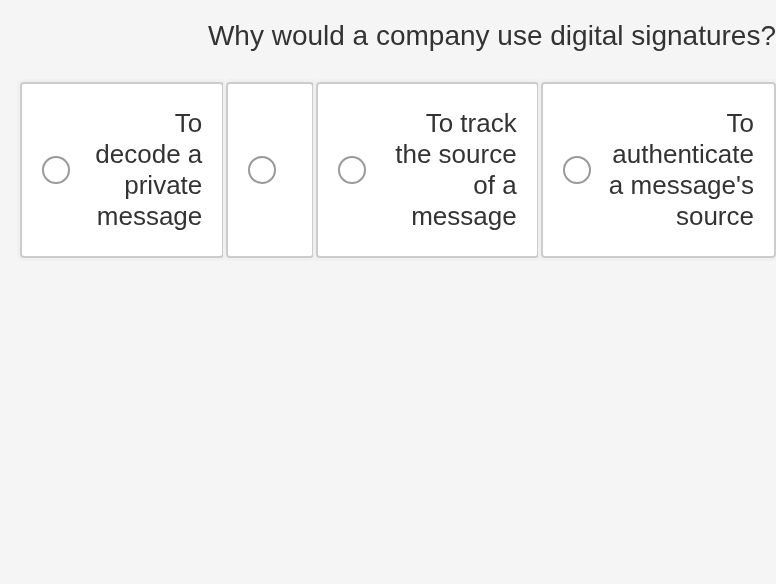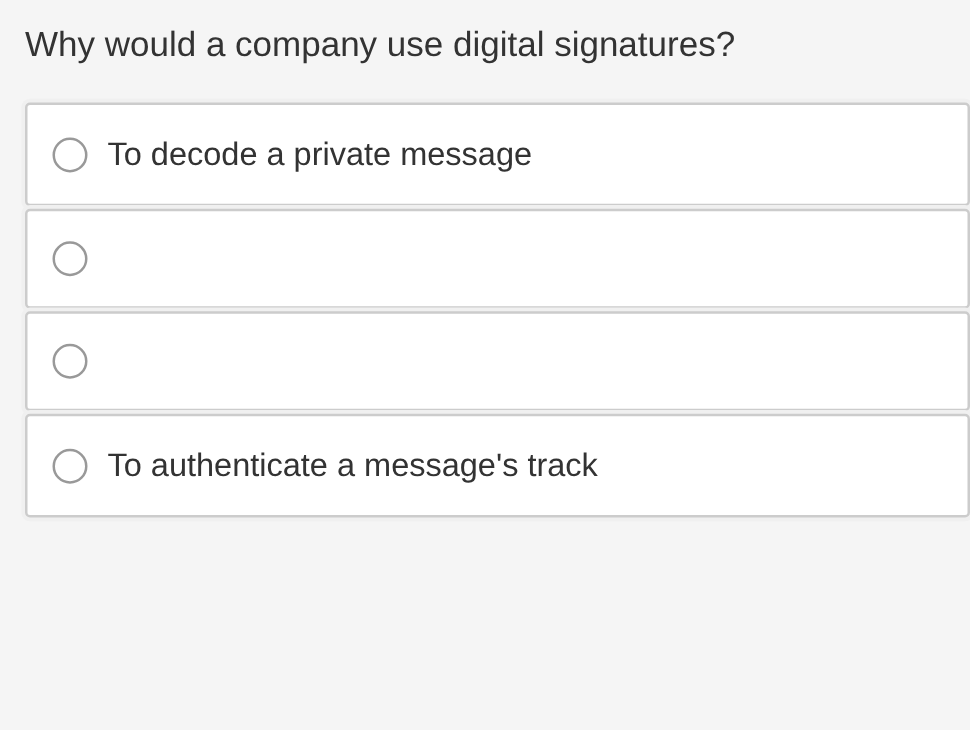--- a/index.html
+++ b/index.html
@@ -9,30 +9,31 @@
     }
     body {
       font-family: Arial, Helvetica, sans-serif;
       background-color: #f5f5f5;
       width: 776px;
       height: 584px;
       overflow: hidden;
     }
     .container {
       padding: 20px 0 0 20px;
+      text-align: right;
     }
     .question {
       font-size: 28px;
       color: #333333;
       margin-bottom: 30px;
       font-weight: normal;
     }
     .options {
       display: flex;
-      flex-direction: column;
+      flex-direction: row;
       gap: 2px;
     }
     .option {
       background-color: #ffffff;
       border: 2px solid #cccccc;
       border-radius: 4px;
       padding: 24px 20px;
       display: flex;
       align-items: center;
       cursor: pointer;
@@ -63,21 +64,22 @@
       <span class="radio-circle"></span>
       <span class="option-text">To decode a private message</span>
     </div>
 
     <div class="option">
       <span class="radio-circle"></span>
     </div>
 
     <div class="option">
       <span class="radio-circle"></span>
+      <span class="option-text">To track the source of a message</span>
     </div>
 
     <div class="option">
       <span class="radio-circle"></span>
-      <span class="option-text">To authenticate a message's track</span>
+      <span class="option-text">To authenticate a message's source</span>
     </div>
 
   </div>
 </div>
 
 </body></html>

